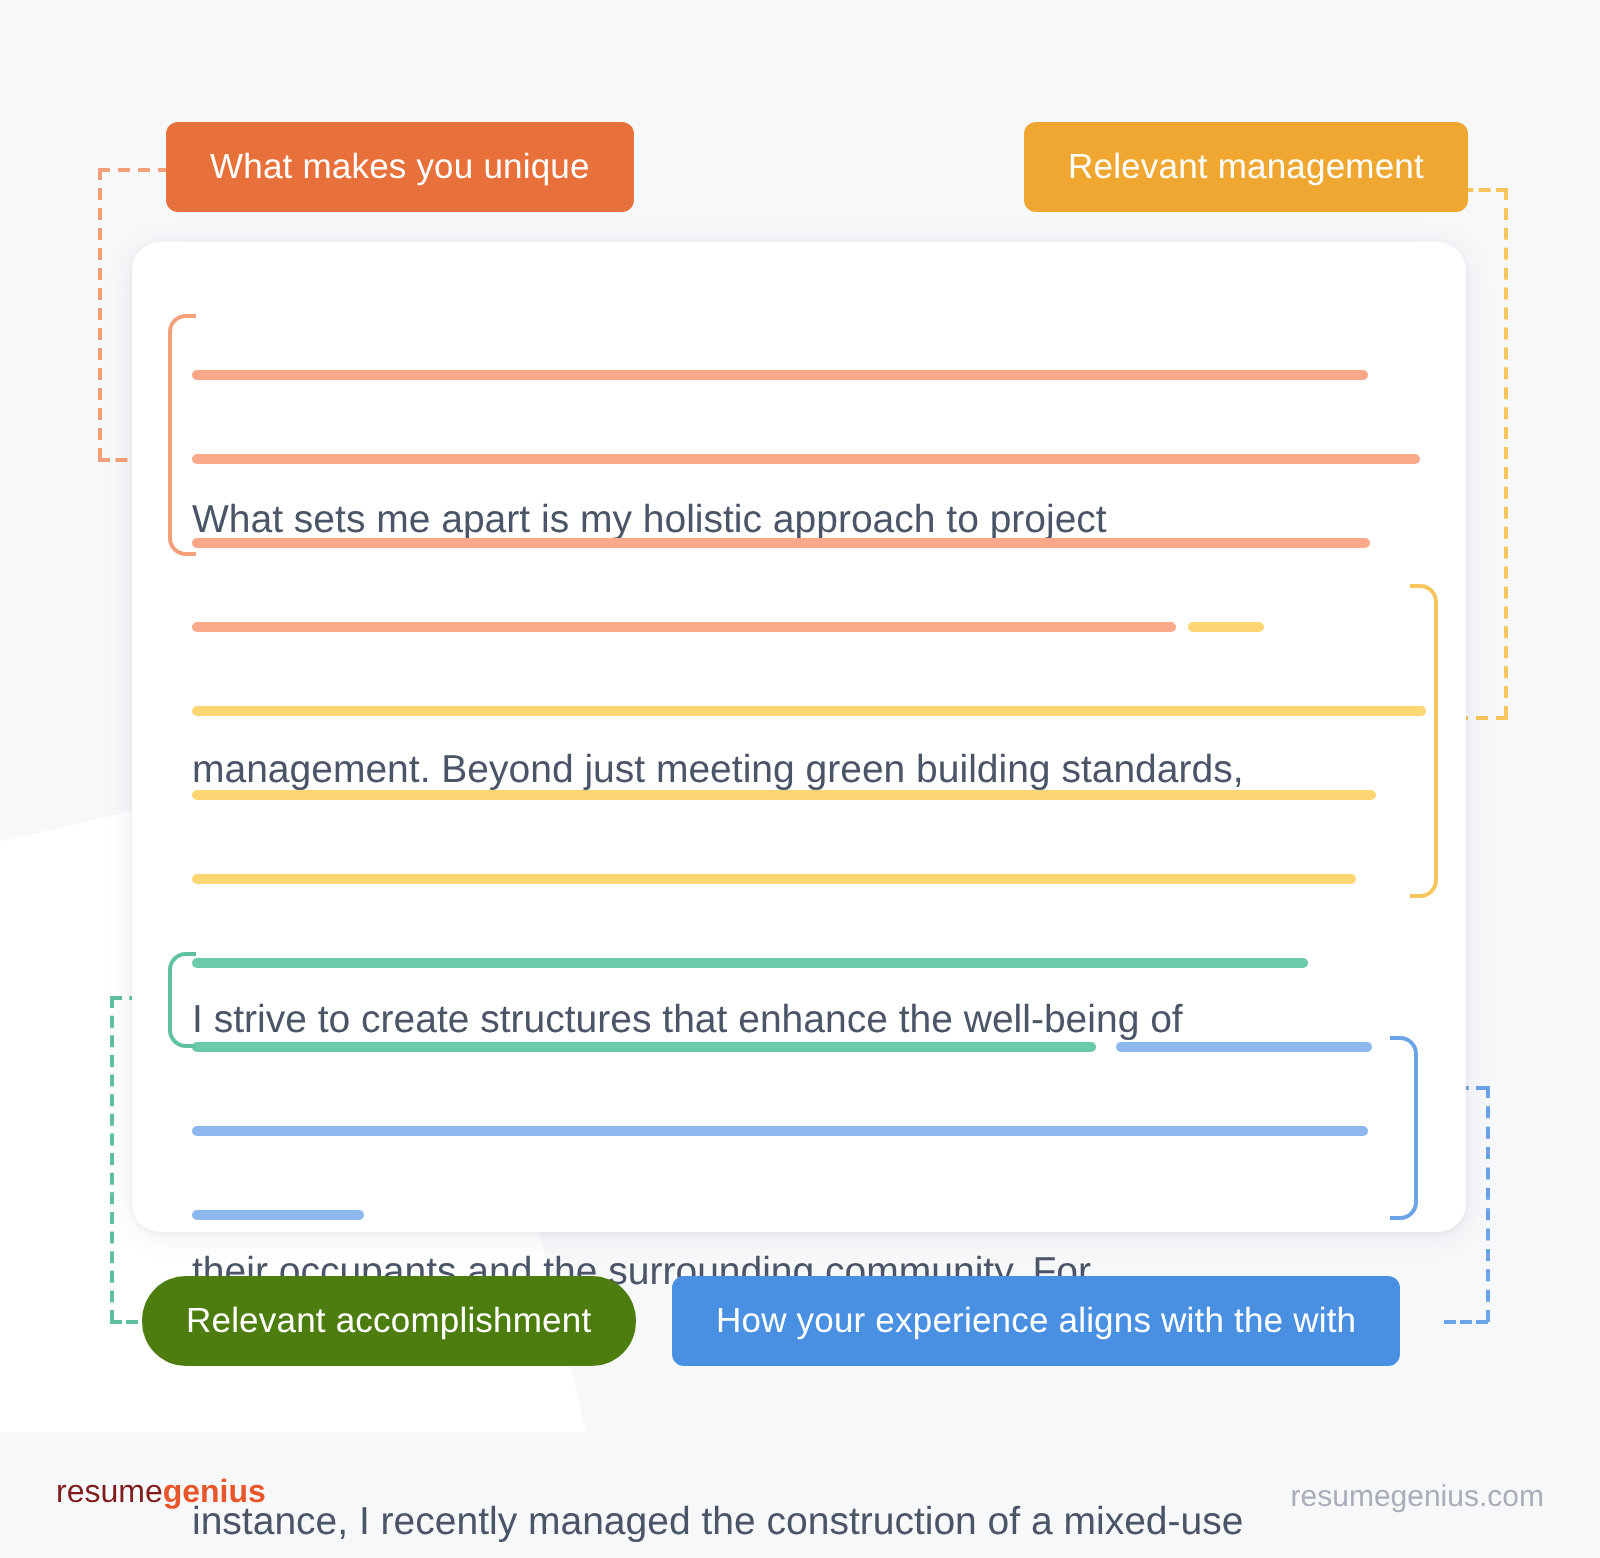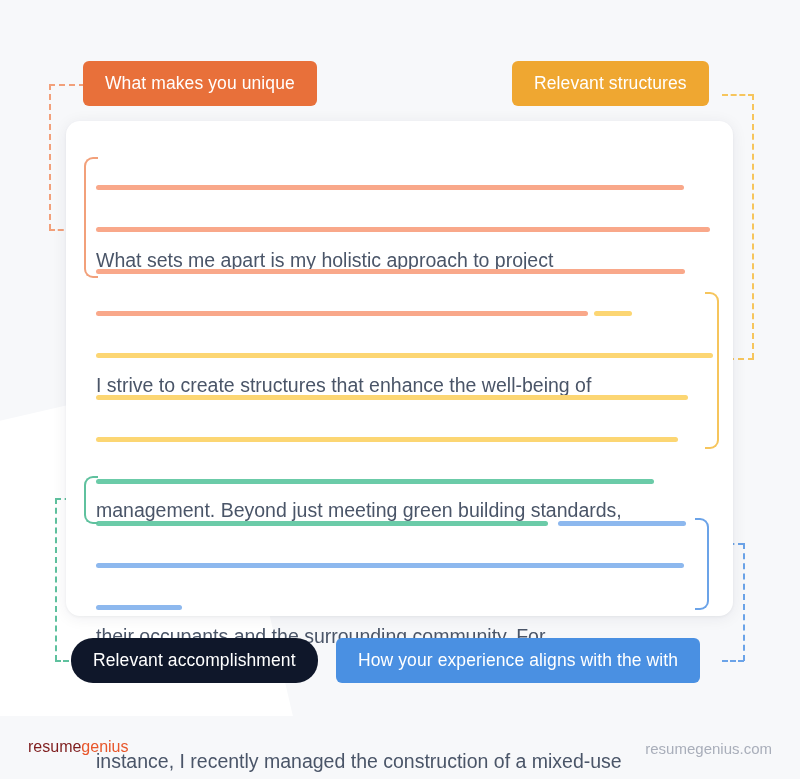--- a/index.html
+++ b/index.html
@@ -62,21 +62,21 @@
     font-size: 17.5px;
     letter-spacing: 0.1px;
     white-space: nowrap;
     padding: 0 22px;
     height: 45px;
     z-index: 6;
   }
 
   #pill-unique        { left: 83px;  top: 61px;  background: #e8703a; }
   #pill-experience    { left: 512px; top: 61px;  background: #efa731; }
-  #pill-accomplishment{ left: 71px;  top: 638px; background: #0f172a; border-radius: 22px; }
+  #pill-accomplishment{ left: 71px;  top: 638px; background: #4d7c0f; border-radius: 22px; }
   #pill-aligns        { left: 336px; top: 638px; background: #4a90e2; }
 
   
   #card {
     position: absolute;
     left: 66px;
     top: 121px;
     width: 667px;
     height: 495px;
     background: #ffffff;
@@ -135,21 +135,21 @@
   
   #logo {
     position: absolute;
     left: 28px;
     top: 738px;
     font-size: 16px;
     z-index: 8;
     white-space: nowrap;
   }
   #logo .l1 { color: #7f1d1d; font-weight: 400; }
-  #logo .l2 { color: #e8562a; font-weight: 400; }
+  #logo .l2 { color: #e8562a; font-weight: 700; }
   #footer-url {
     position: absolute;
     right: 28px;
     top: 740px;
     font-size: 15px;
     color: #a9aeba;
     z-index: 8;
     white-space: nowrap;
   }
 </style>
@@ -174,32 +174,32 @@
   <div class="dot h" style="left:55px; top:498px; width:35px; border-color:#5fc19e;"></div>
   <div class="dot v" style="left:55px; top:498px; height:163px; border-color:#5fc19e;"></div>
   <div class="dot h" style="left:55px; top:660px; width:22px; border-color:#5fc19e;"></div>
 
   <div class="dot h" style="left:709px; top:543px; width:35px; border-color:#6ba3e8;"></div>
   <div class="dot v" style="left:743px; top:543px; height:118px; border-color:#6ba3e8;"></div>
   <div class="dot h" style="left:722px; top:660px; width:22px; border-color:#6ba3e8;"></div>
 
   <div class="pill" id="pill-unique">What makes you unique</div>
 
-  <div class="pill" id="pill-experience">Relevant structures</div>
+  <div class="pill" id="pill-experience">Relevant management</div>
 
   <div class="pill" id="pill-accomplishment">Relevant accomplishment</div>
 
   <div class="pill" id="pill-aligns">How your experience aligns with the with</div>
 
   <div id="card"></div>
 
   <div id="para">
     <span class="ln">What sets me apart is my holistic approach to project</span>
+    <span class="ln">management. Beyond just meeting green building standards,</span>
     <span class="ln">I strive to create structures that enhance the well-being of</span>
-    <span class="ln">management. Beyond just meeting green building standards,</span>
     <span class="ln">their occupants and the surrounding community. For</span>
     <span class="ln">instance, I recently managed the construction of a mixed-use</span>
     
     
     
     
     
     
   </div>
 

